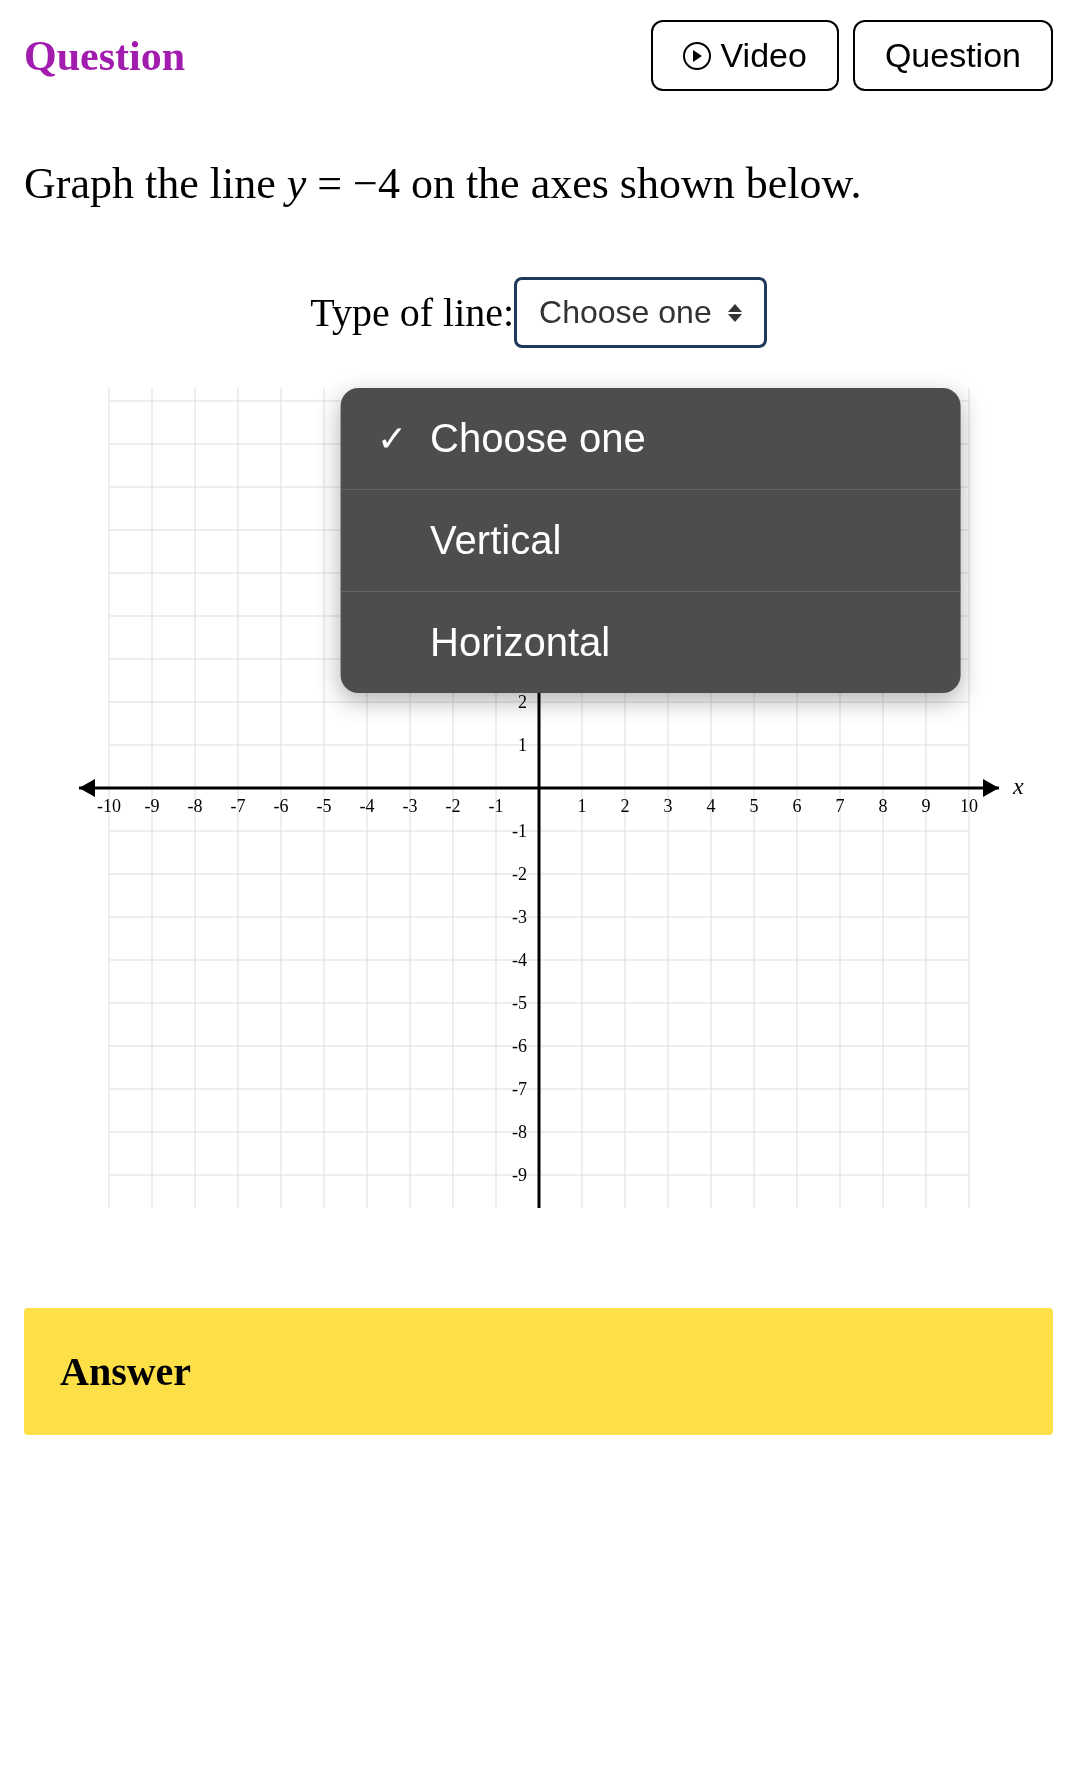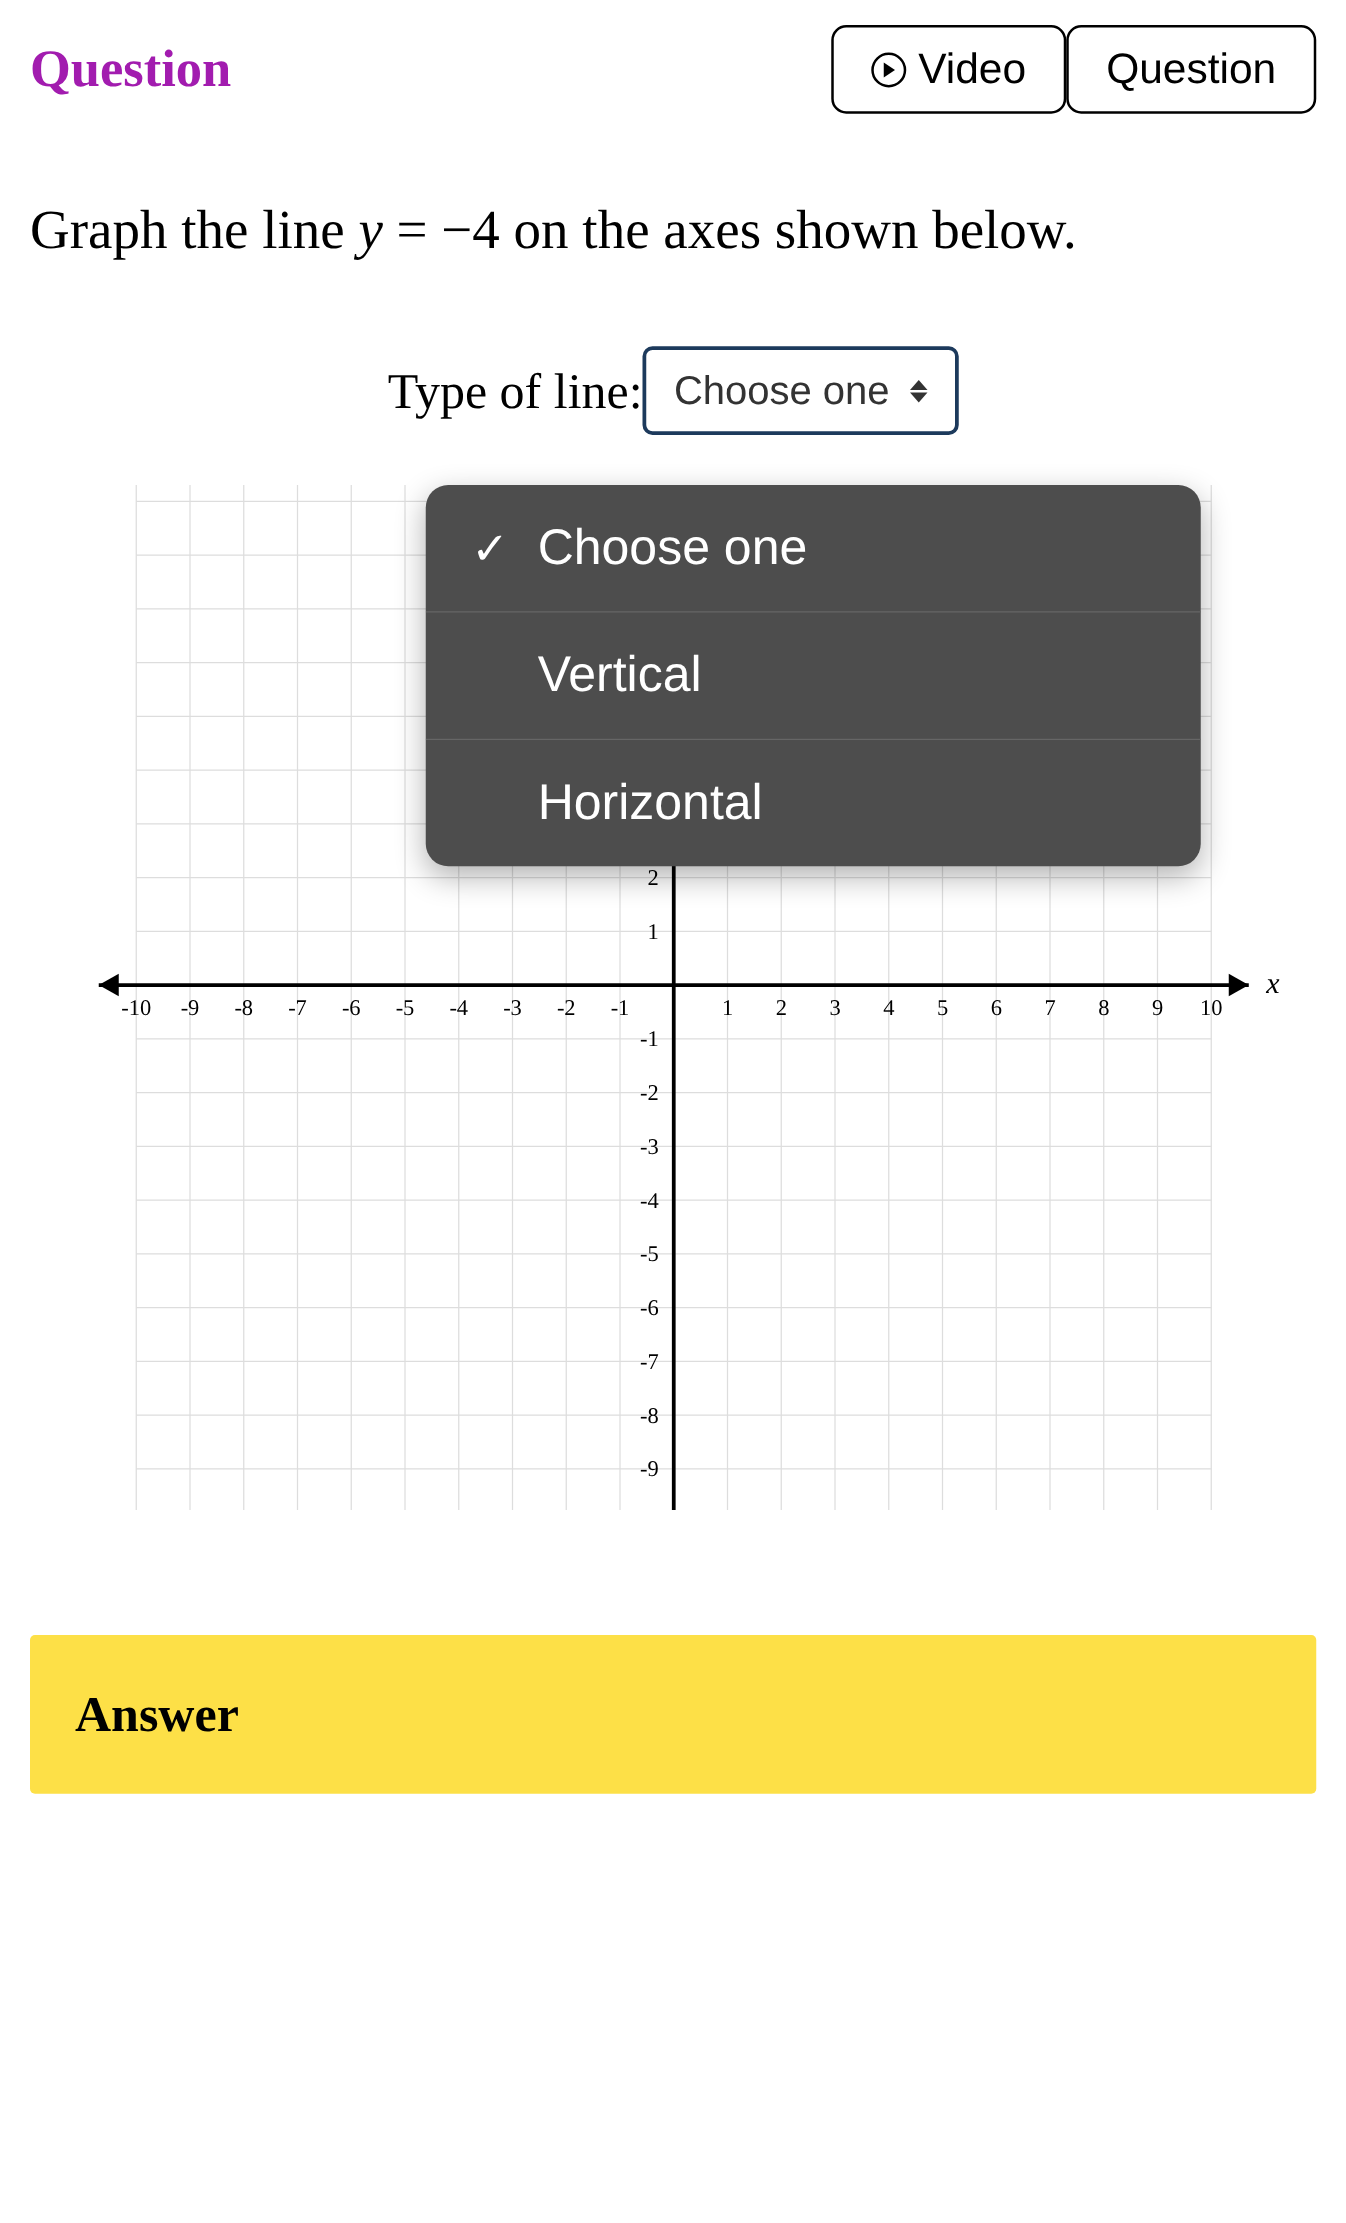--- a/index.html
+++ b/index.html
@@ -15,20 +15,21 @@
     align-items: center;
     margin-bottom: 60px;
   }
   .question-label {
     font-size: 42px;
     font-weight: bold;
     color: #a21caf;
   }
   .header-buttons {
     display: flex;
+    gap: 14px;
     padding-left: 18px;
   }
   .hdr-btn {
     display: flex;
     align-items: center;
     gap: 10px;
     padding: 14px 30px;
     border: 2px solid #000;
     border-radius: 12px;
     background: #fff;

